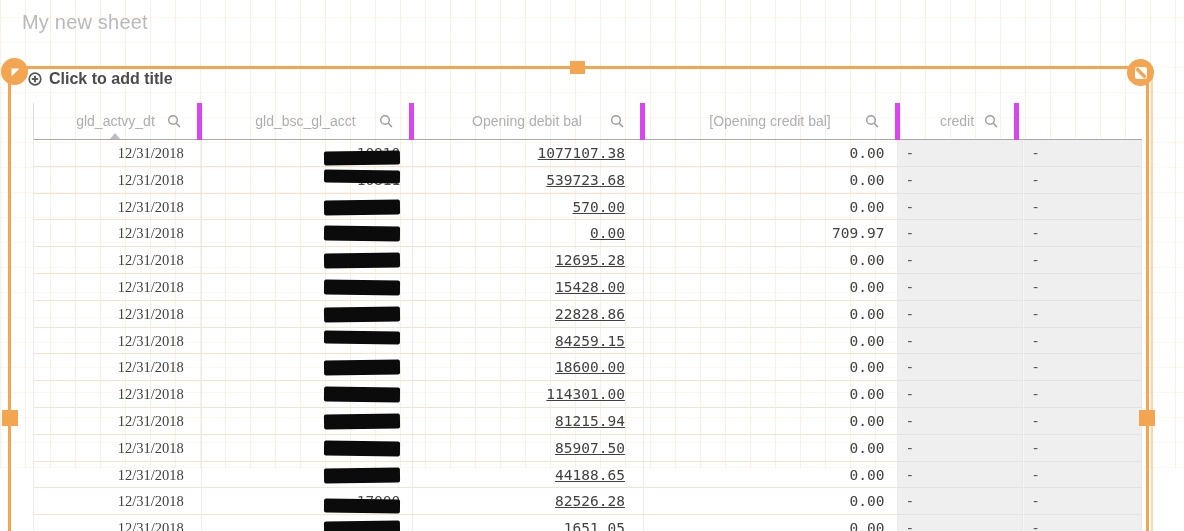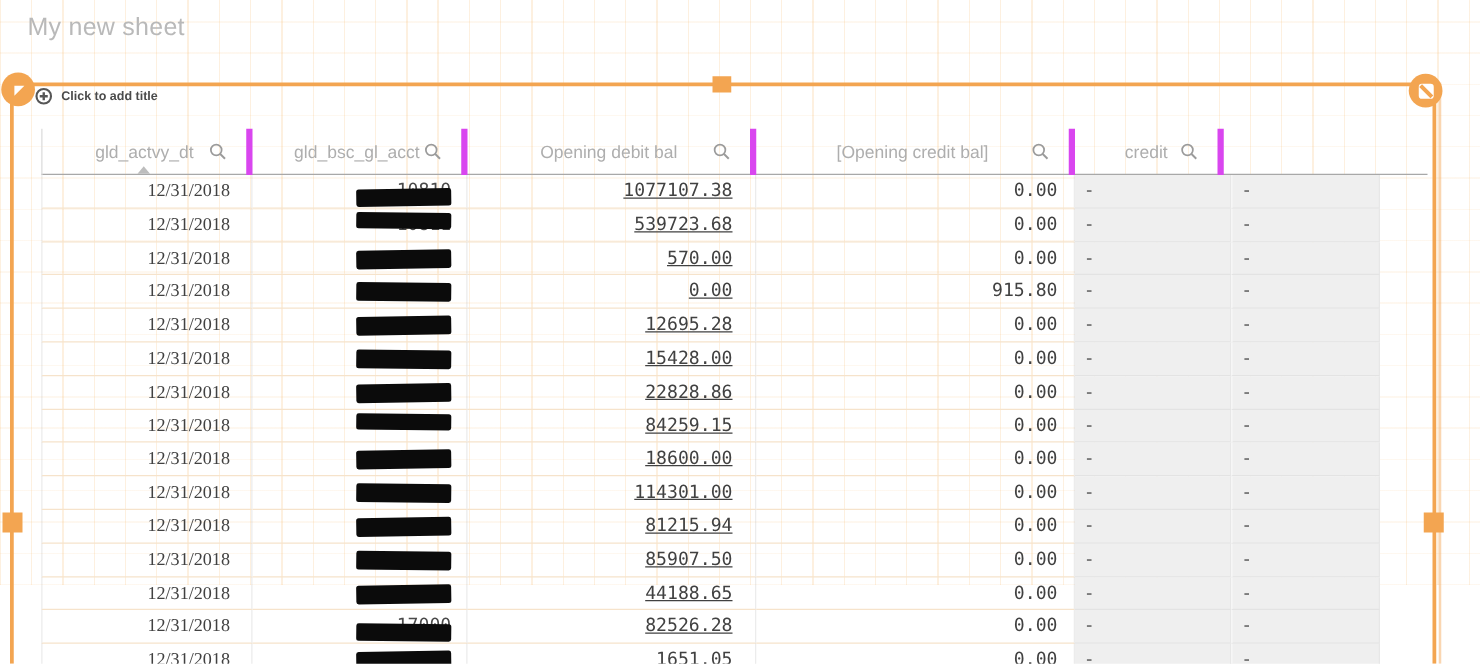--- a/index.html
+++ b/index.html
@@ -38,21 +38,21 @@
   .handle-tl{left:1px; top:58px;}
   .handle-tr{left:1127px; top:59px;}
   .handle-sq{position:absolute; background:var(--accent); z-index:7;}
   .hsq-top{left:570px; top:61px; width:15px; height:13px;}
   .hsq-left{left:2px; top:410px; width:16px; height:16px;}
   .hsq-right{left:1139px; top:410px; width:16px; height:16px;}
   
   .widget-title-row{
     position:absolute; left:28px; top:70px; z-index:5;
     display:flex; align-items:center; gap:7px;
-    color:#4b4b4b; font-weight:700; font-size:10px;
+    color:#4b4b4b; font-weight:700; font-size:16px;
   }
   
   .qtable{position:absolute; left:33px; top:103px; width:1109px; z-index:2; font-size:15px;}
   .thead{display:flex; height:37px; border-bottom:1px solid #a8a8a8;}
   .th{
     position:relative; height:37px; line-height:36px; text-align:center;
     color:#aeaeae; font-size:14px; border-right:5px solid #d946ef;
   }
   .th:first-child{border-left:1px solid #dcdcdc;}
   .hicon{position:absolute; right:15px; top:11px; width:15px; height:15px;}
@@ -63,21 +63,21 @@
   }
   .tr{display:flex; height:26.8px;}
   .td{
     height:26.8px; line-height:26px; color:#414141;
     font-family:"DejaVu Sans Mono", monospace; font-size:14.5px;
     border-right:1px solid rgba(170,170,170,0.22);
     border-bottom:1px solid #f6e3cb;
     text-align:right; white-space:nowrap; overflow:hidden;
   }
   .td:first-child{border-left:1px solid rgba(170,170,170,0.22);}
-  .c1{width:169px;} .c2{width:172px;} .c3{width:231px;} .c4{width:255px;} .c5{width:125px;} .c6{width:119px;}
+  .c1{width:169px;} .c2{width:212px;} .c3{width:231px;} .c4{width:255px;} .c5{width:125px;} .c6{width:119px;}
   .td.c1{padding-right:17px;font-family:Liberation Serif, serif;}
   .td.c2{padding-right:12px; position:relative; color:#4a4a4a;}
   .td.c3{padding-right:18px;text-decoration:underline;}
   .td.c4{padding-right:13px;}
   .td.c5,.td.c6{
     background:#efefef; text-align:left; padding-left:7px; color:#5a5a5a;
     border-bottom:1px solid #e3e3e3; border-right:1px solid #e7e7e7;
   }
   .td.c6{border-left:1px solid #f7f7f7;}
   
@@ -189,21 +189,21 @@
         <div class="td c2 peek-none"><span></span><div class="redact-bar"></div></div>
         <div class="td c3">570.00</div>
         <div class="td c4">0.00</div>
         <div class="td c5">-</div>
         <div class="td c6">-</div>
       </div>
       <div class="tr">
         <div class="td c1">12/31/2018</div>
         <div class="td c2 peek-none"><span></span><div class="redact-bar"></div></div>
         <div class="td c3">0.00</div>
-        <div class="td c4">915.80</div>
+        <div class="td c4">709.97</div>
         <div class="td c5">-</div>
         <div class="td c6">-</div>
       </div>
       <div class="tr">
         <div class="td c1">12/31/2018</div>
         <div class="td c2 peek-none"><span></span><div class="redact-bar"></div></div>
         <div class="td c3">12695.28</div>
         <div class="td c4">0.00</div>
         <div class="td c5">-</div>
         <div class="td c6">-</div>

